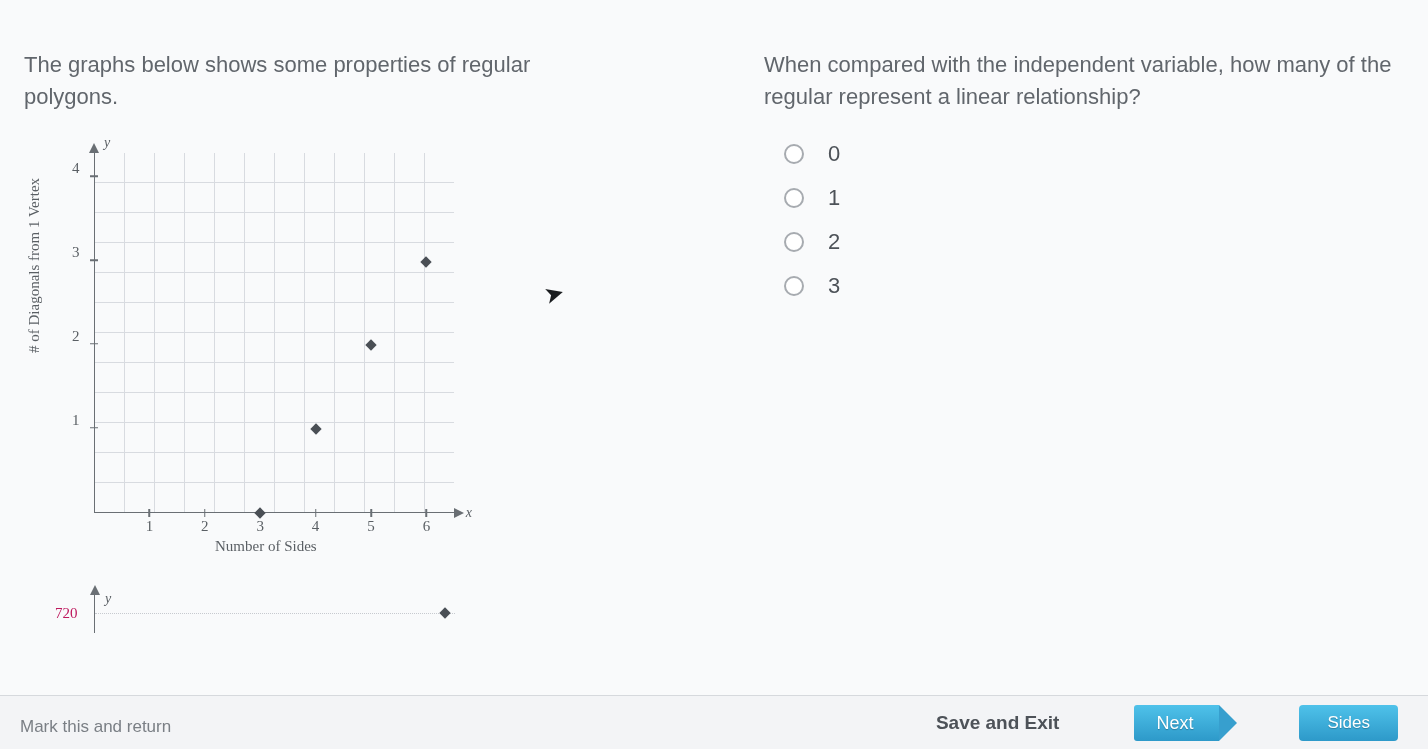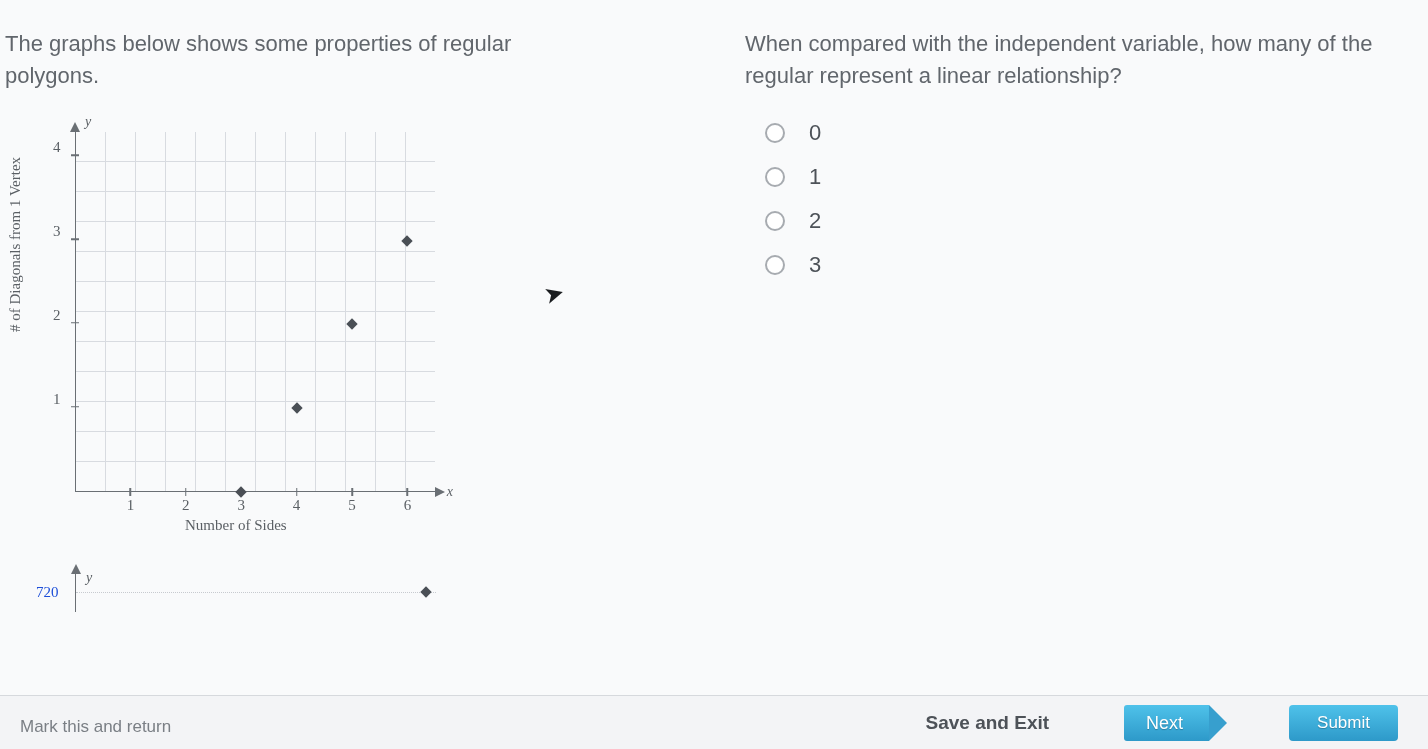--- a/index.html
+++ b/index.html
@@ -7,24 +7,25 @@
     font-family: Arial, Helvetica, sans-serif;
     background: #f9fafb;
     width: 1428px;
     height: 749px;
     overflow: hidden;
     position: relative;
     color: #555a60;
   }
   .content {
     display: flex;
-    padding: 28px 20px 0 5px;
+    padding: 28px 20px 0 24px;
     gap: 140px;
     height: 700px;
     overflow: hidden;
+    margin-top: 21px;
   }
   .left-col { width: 600px; }
   .right-col { flex: 1; }
   .prompt-text {
     font-size: 22px;
     color: #61666c;
     line-height: 1.45;
     margin-bottom: 30px;
   }
   .question-text {
@@ -114,21 +115,21 @@
     position: absolute;
     bottom: -22px;
     font-size: 15px;
     color: #5a5f64;
     font-family: "Times New Roman", serif;
     transform: translateX(-50%);
   }
   .xlabel {
     position: absolute;
     bottom: -42px;
-    left: 110px;
+    left: 121px;
     font-size: 15px;
     color: #5a5f64;
     font-family: "Times New Roman", serif;
   }
   .ylet {
     position: absolute; left: 10px; top: -18px;
     font-size: 14px; font-style: italic; color: #5a5f64;
     font-family: "Times New Roman", serif;
   }
   .xlet {
@@ -173,21 +174,21 @@
     position:absolute; left:0; top: 20px; width:360px;
     border-top:1px dotted #c7cacf;
   }
   .chart2 .ylet2 {
     position:absolute; left:10px; top:-2px;
     font-size:14px; font-style:italic; color:#5a5f64;
     font-family:"Times New Roman",serif;
   }
   .chart2 .tick720 {
     position:absolute; left:-40px; top:12px;
-    font-size:15px; color:#1d4ed8;
+    font-size:15px; color:#be185d;
     font-family:"Times New Roman",serif;
   }
   .chart2 .arrow2 {
     position:absolute; left:-5px; top:-8px;
     width:0;height:0;
     border-left:5px solid transparent;
     border-right:5px solid transparent;
     border-bottom:10px solid #6a6f74;
   }
   .chart2 .pt2 {
@@ -345,14 +346,14 @@
     </div>
   </div>
 </div>
 
 <div class="cursor-arrow">➤</div>
 
 <div class="footer">
   <span class="footer-left">Mark this and return</span>
   <span class="save-exit">Save and Exit</span>
   <div class="btn-next">Next</div>
-  <div class="btn-submit">Submit</div>
+  <div class="btn-submit">Sides</div>
 </div>
 
 </body></html>

